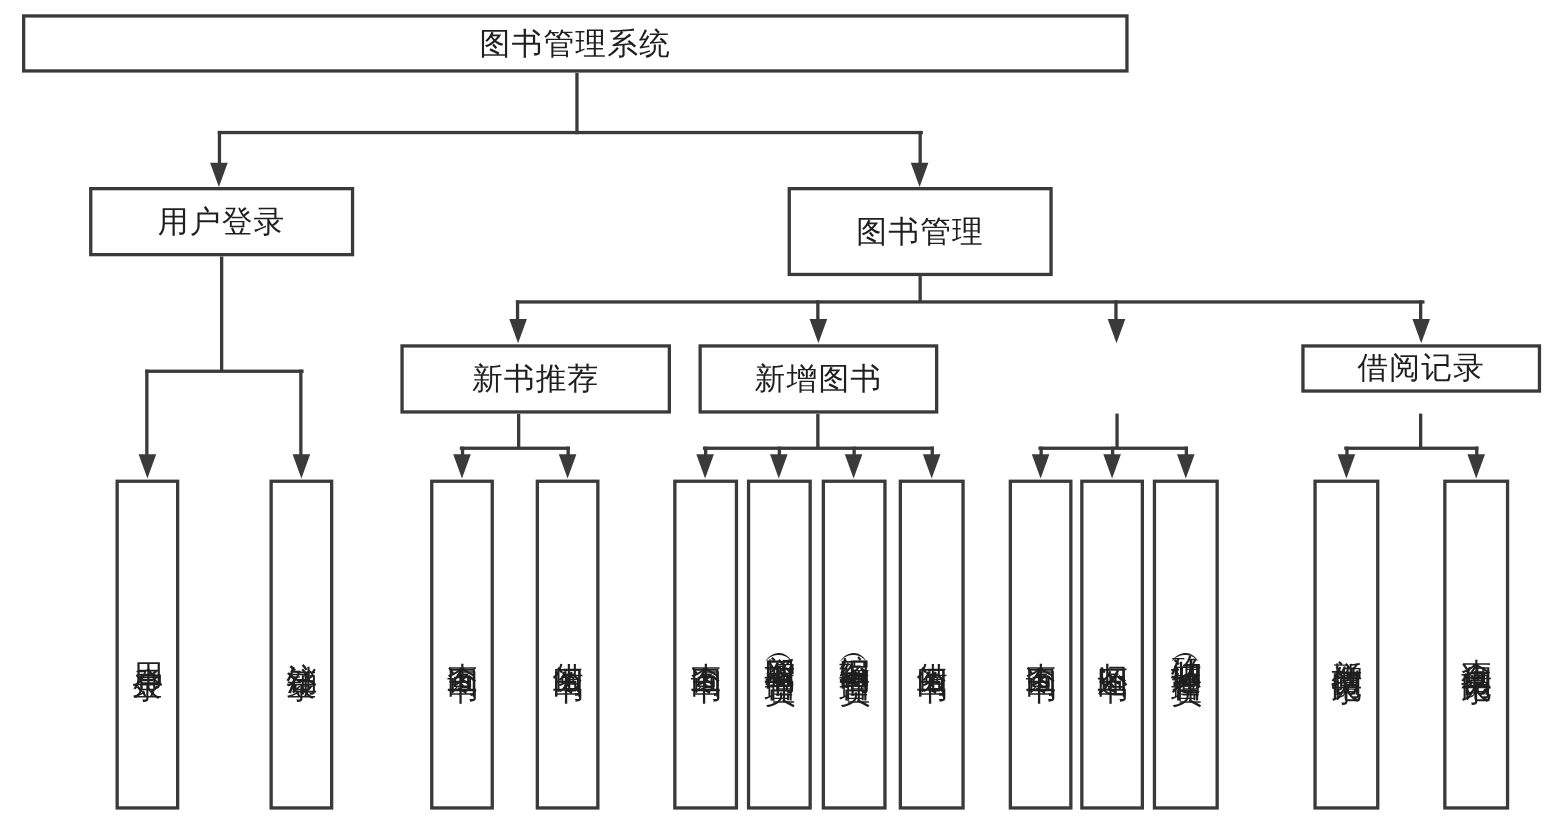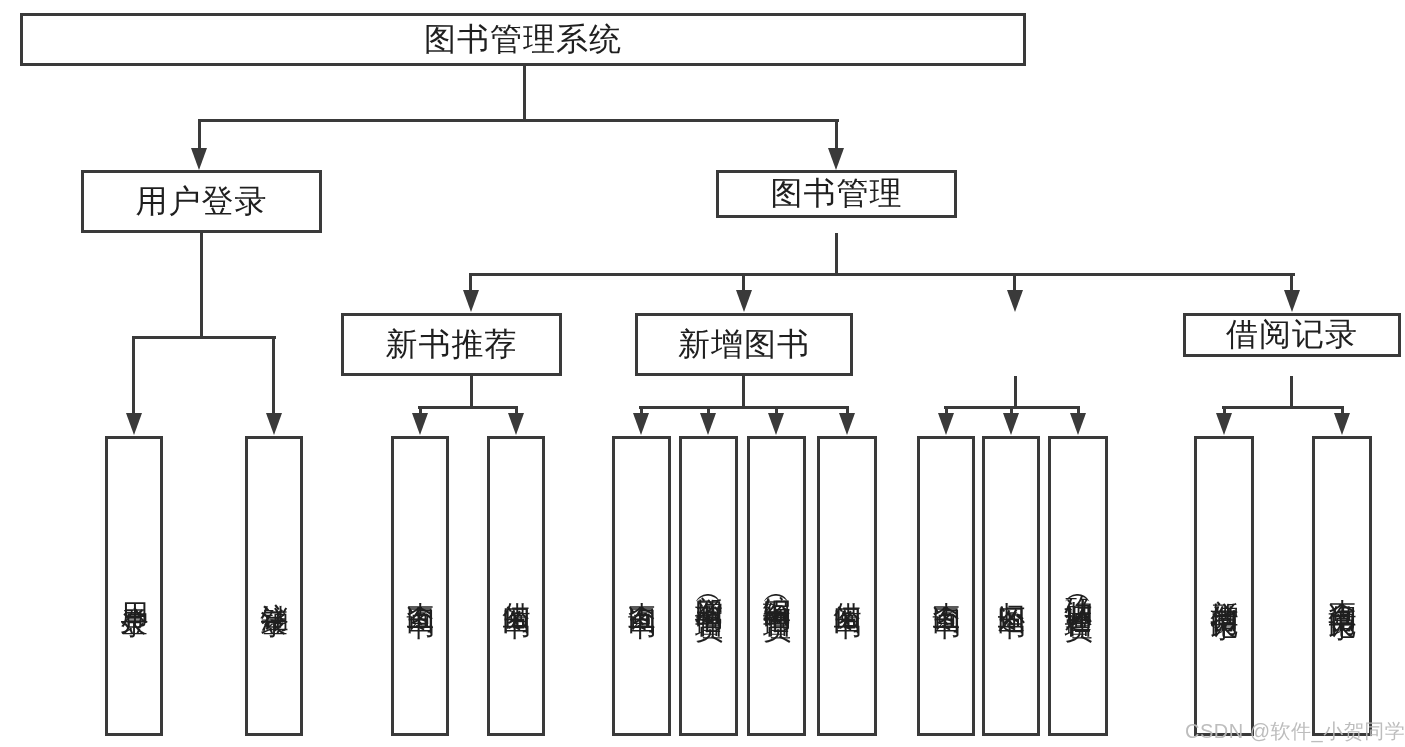--- a/index.html
+++ b/index.html
@@ -4,21 +4,21 @@
 <style>
   html,body{margin:0;padding:0;background:#ffffff;}
   .canvas{
     position:relative;width:1405px;height:747px;background:#ffffff;
     font-family:"Liberation Sans",sans-serif;overflow:hidden;color:#1f1f1f;
   }
   .hbox,.vbox{
     position:absolute;box-sizing:border-box;border:3px solid #3a3a3a;background:#ffffff;
     display:flex;align-items:center;justify-content:center;z-index:2;
   }
-  .hbox{font-size:32px;letter-spacing:1px;white-space:nowrap;}
+  .hbox{font-size:28px;letter-spacing:1px;white-space:nowrap;}
   .vbox{font-size:28px;}
   .vtext{writing-mode:vertical-rl;text-orientation:mixed;letter-spacing:3px;line-height:1;}
   .v{position:absolute;width:3px;background:#3a3a3a;z-index:1;}
   .h{position:absolute;height:3px;background:#3a3a3a;z-index:1;}
   .arrow{
     position:absolute;width:0;height:0;z-index:1;
     border-left:8px solid transparent;border-right:8px solid transparent;
     border-top:22px solid #3a3a3a;
   }
   .watermark{
@@ -89,25 +89,25 @@
   <div class="v" style="left:1341px;top:406px;height:9px"></div>
   <div class="arrow" style="left:1334px;top:413px"></div>
 
   <div class="hbox" style="left:20px;top:13px;width:1006px;height:53px">
     <span>图书管理系统</span>
   </div>
 
   <div class="hbox" style="left:81px;top:170px;width:241px;height:63px">
     <span>用户登录</span>
   </div>
-  <div class="hbox" style="left:716px;top:170px;width:241px;height:48px">
+  <div class="hbox" style="left:716px;top:170px;width:241px;height:81px">
     <span>图书管理</span>
   </div>
 
-  <div class="hbox" style="left:341px;top:313px;width:221px;height:63px">
+  <div class="hbox" style="left:364px;top:313px;width:246px;height:63px">
     <span>新书推荐</span>
   </div>
   <div class="hbox" style="left:635px;top:313px;width:218px;height:63px">
     <span>新增图书</span>
   </div>
   <div class="hbox" style="left:1183px;top:313px;width:218px;height:44px">
     <span>借阅记录</span>
   </div>
 
   <div class="vbox" style="left:105px;top:436px;width:58px;height:300px">
@@ -143,15 +143,14 @@
   <div class="vbox" style="left:1048px;top:436px;width:60px;height:300px">
     <span class="vtext">确认归还（管理员）</span>
   </div>
   <div class="vbox" style="left:1194px;top:436px;width:60px;height:300px">
     <span class="vtext">新增借阅记录</span>
   </div>
   <div class="vbox" style="left:1312px;top:436px;width:60px;height:300px">
     <span class="vtext">查询借阅记录</span>
   </div>
 
-  <div class="watermark">CSDN @软件_小贺同学</div>
 
 </div>
 
 </body></html>

